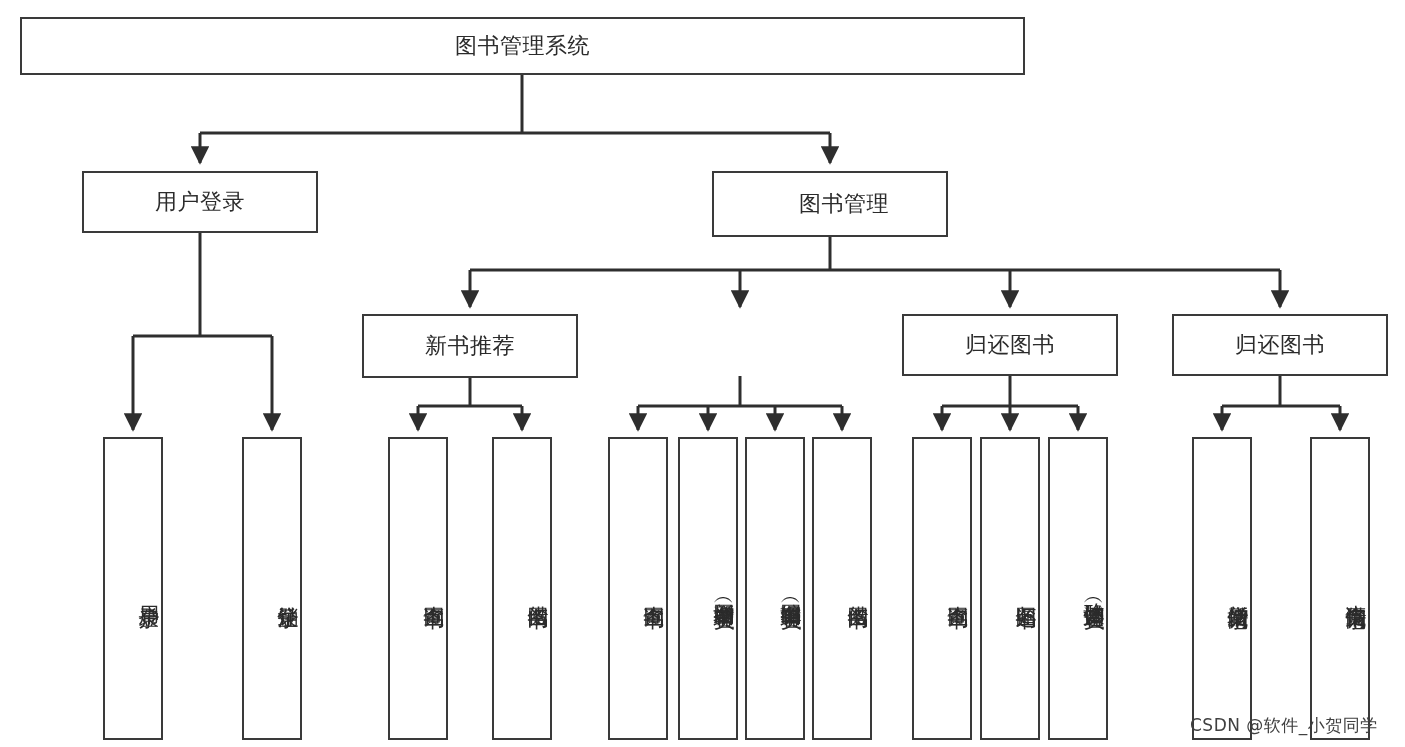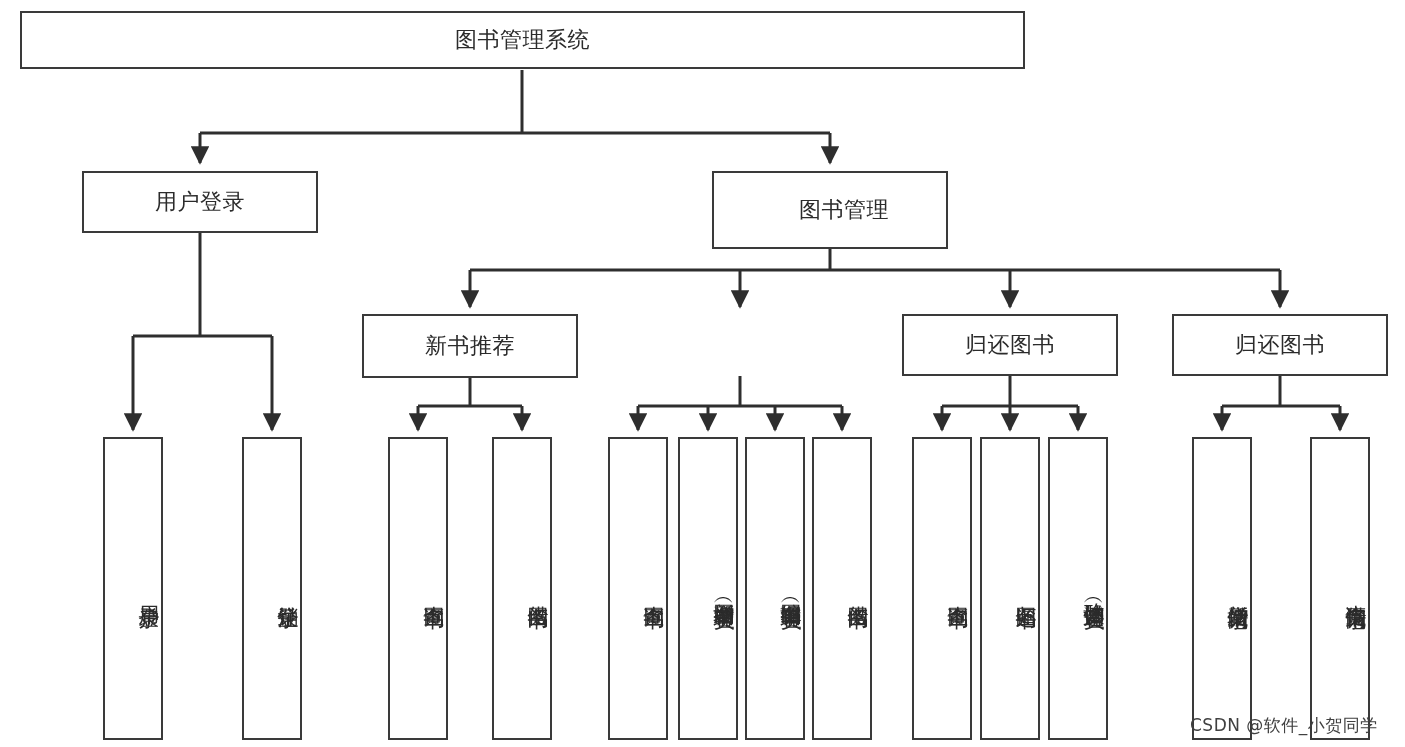--- a/index.html
+++ b/index.html
@@ -50,21 +50,21 @@
     align-items: flex-start;
     justify-content: center;
     padding-top: 4px;
   }
   .node.vertical .vtext {
     writing-mode: vertical-rl;
     text-orientation: upright;
     display: block;
     max-height: 100%;
   }
-  .node-root { font-size: 23px; }
+  .node-root { font-size: 23px; margin-top: 6px; }
   .watermark {
     position: absolute;
     color: #404040;
     font-size: 17px;
     white-space: nowrap;
     letter-spacing: 0.5px;
     user-select: none;
   }
 </style>
 </head>
@@ -122,21 +122,21 @@
     </g>
   </svg>
 
   <div class="node horizontal node-root" style="left:20px; top:11px; width:1005px; height:58px;">
     <span>图书管理系统</span>
   </div>
 
   <div class="node horizontal" style="left:82px; top:171px; width:236px; height:62px;">
     <span>用户登录</span>
   </div>
-  <div class="node horizontal" style="left:712px; top:171px; width:236px; height:78px;padding-left:28px;">
+  <div class="node horizontal" style="left:712px; top:171px; width:236px; height:66px;padding-left:28px;">
     <span>图书管理</span>
   </div>
 
   <div class="node horizontal" style="left:362px; top:314px; width:216px; height:64px;">
     <span>新书推荐</span>
   </div>
   <div class="node horizontal" style="left:902px; top:314px; width:216px; height:62px;">
     <span>归还图书</span>
   </div>
   <div class="node horizontal" style="left:1172px; top:314px; width:216px; height:62px;">

